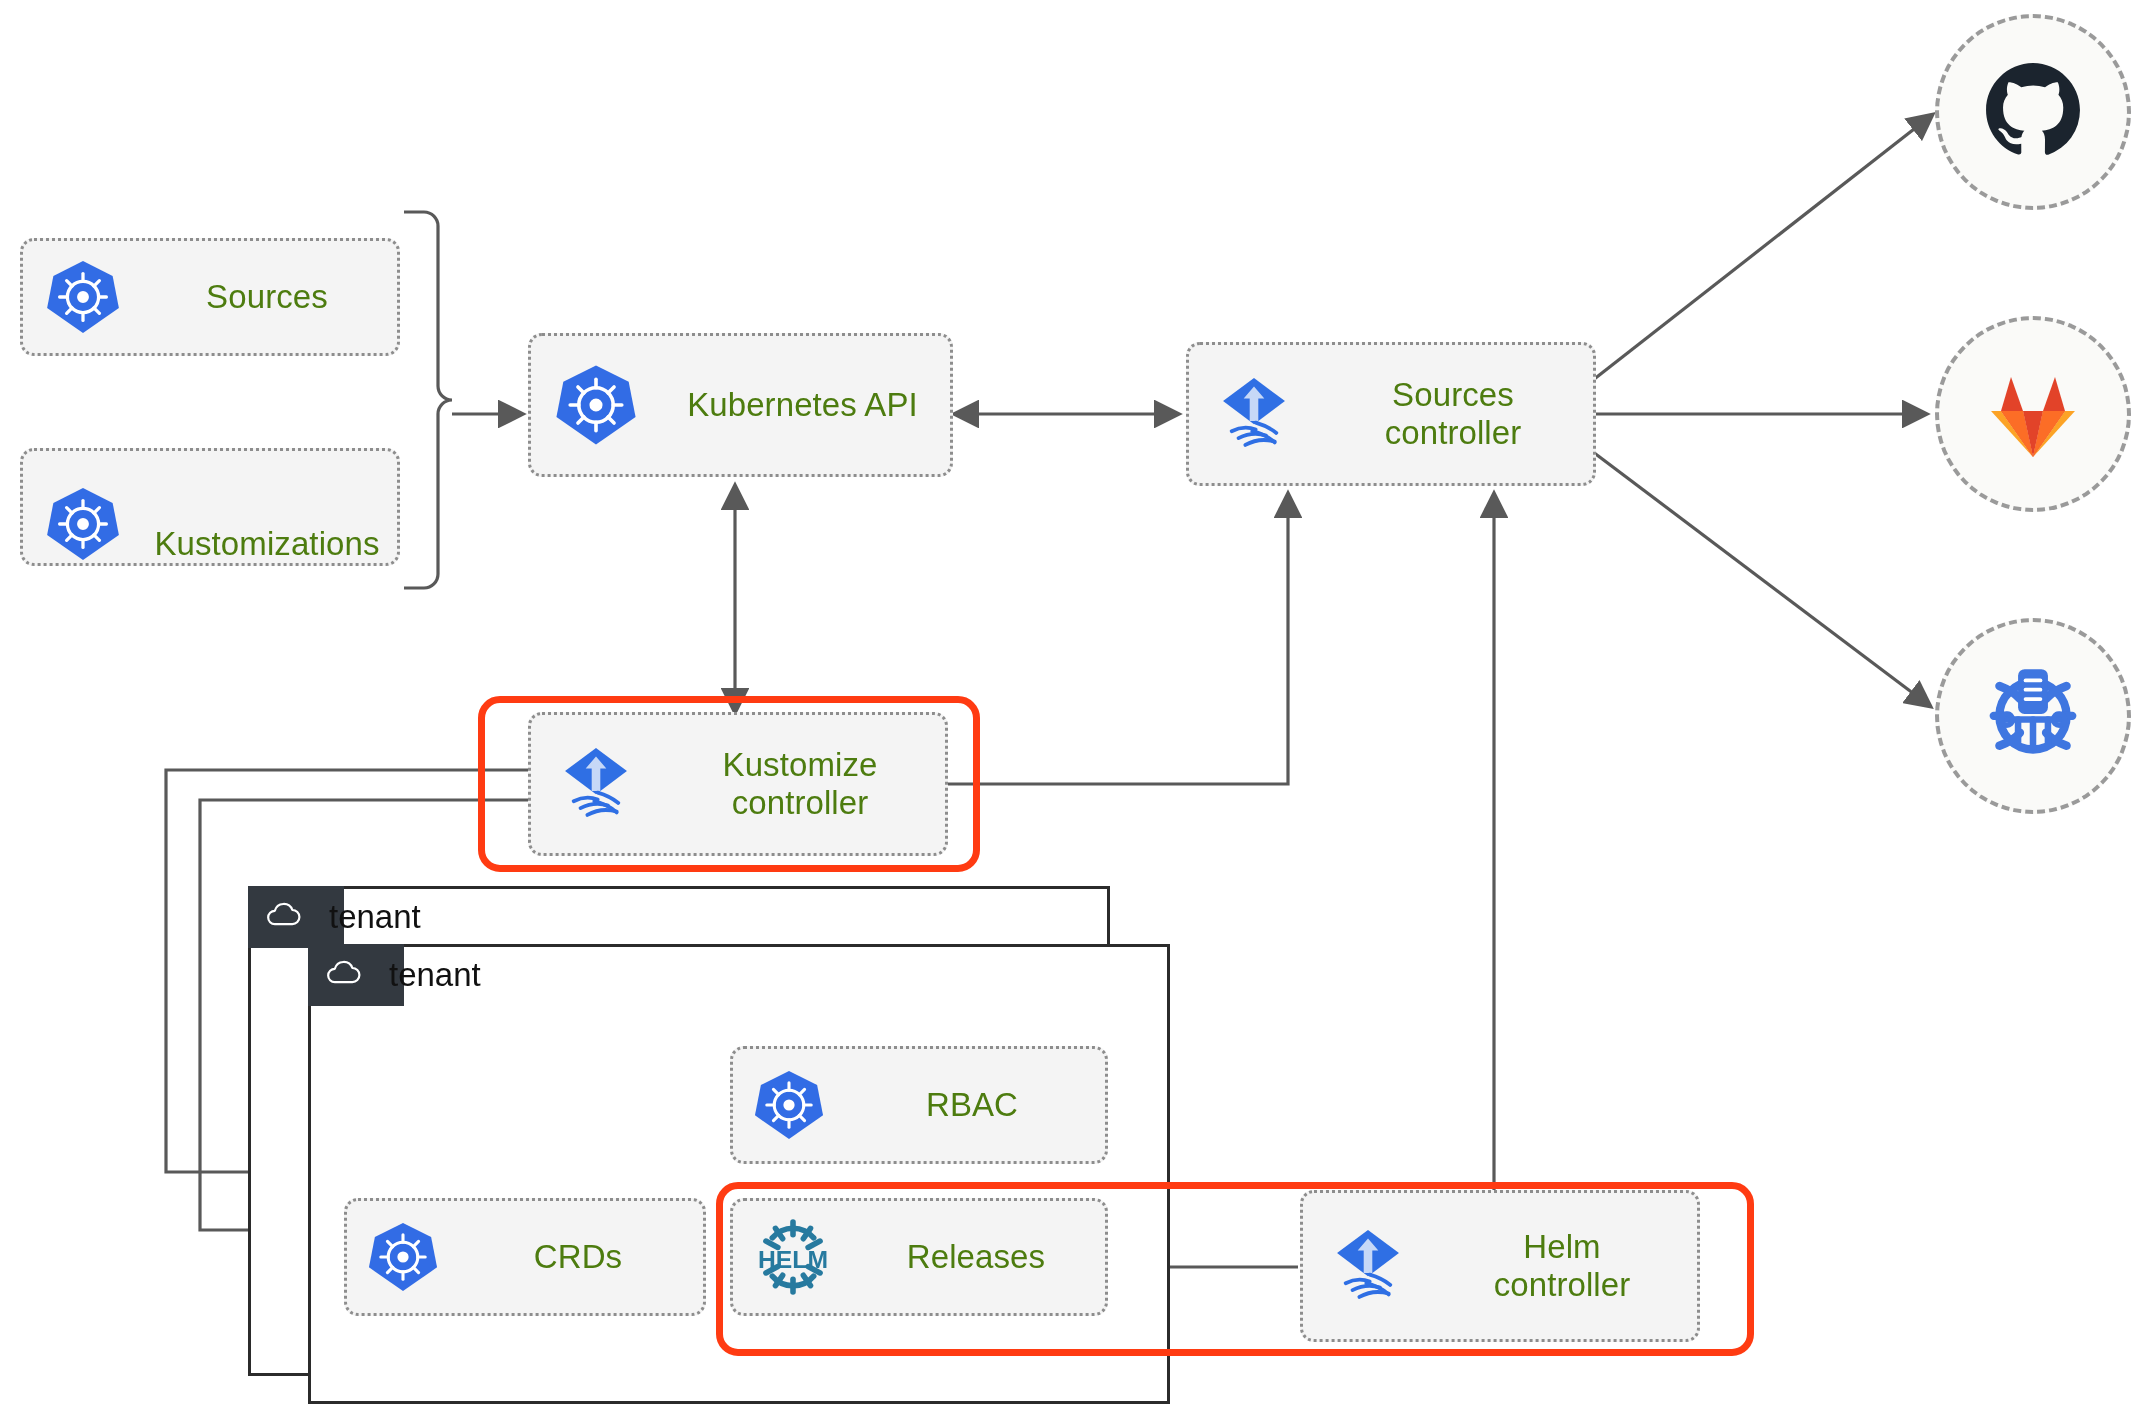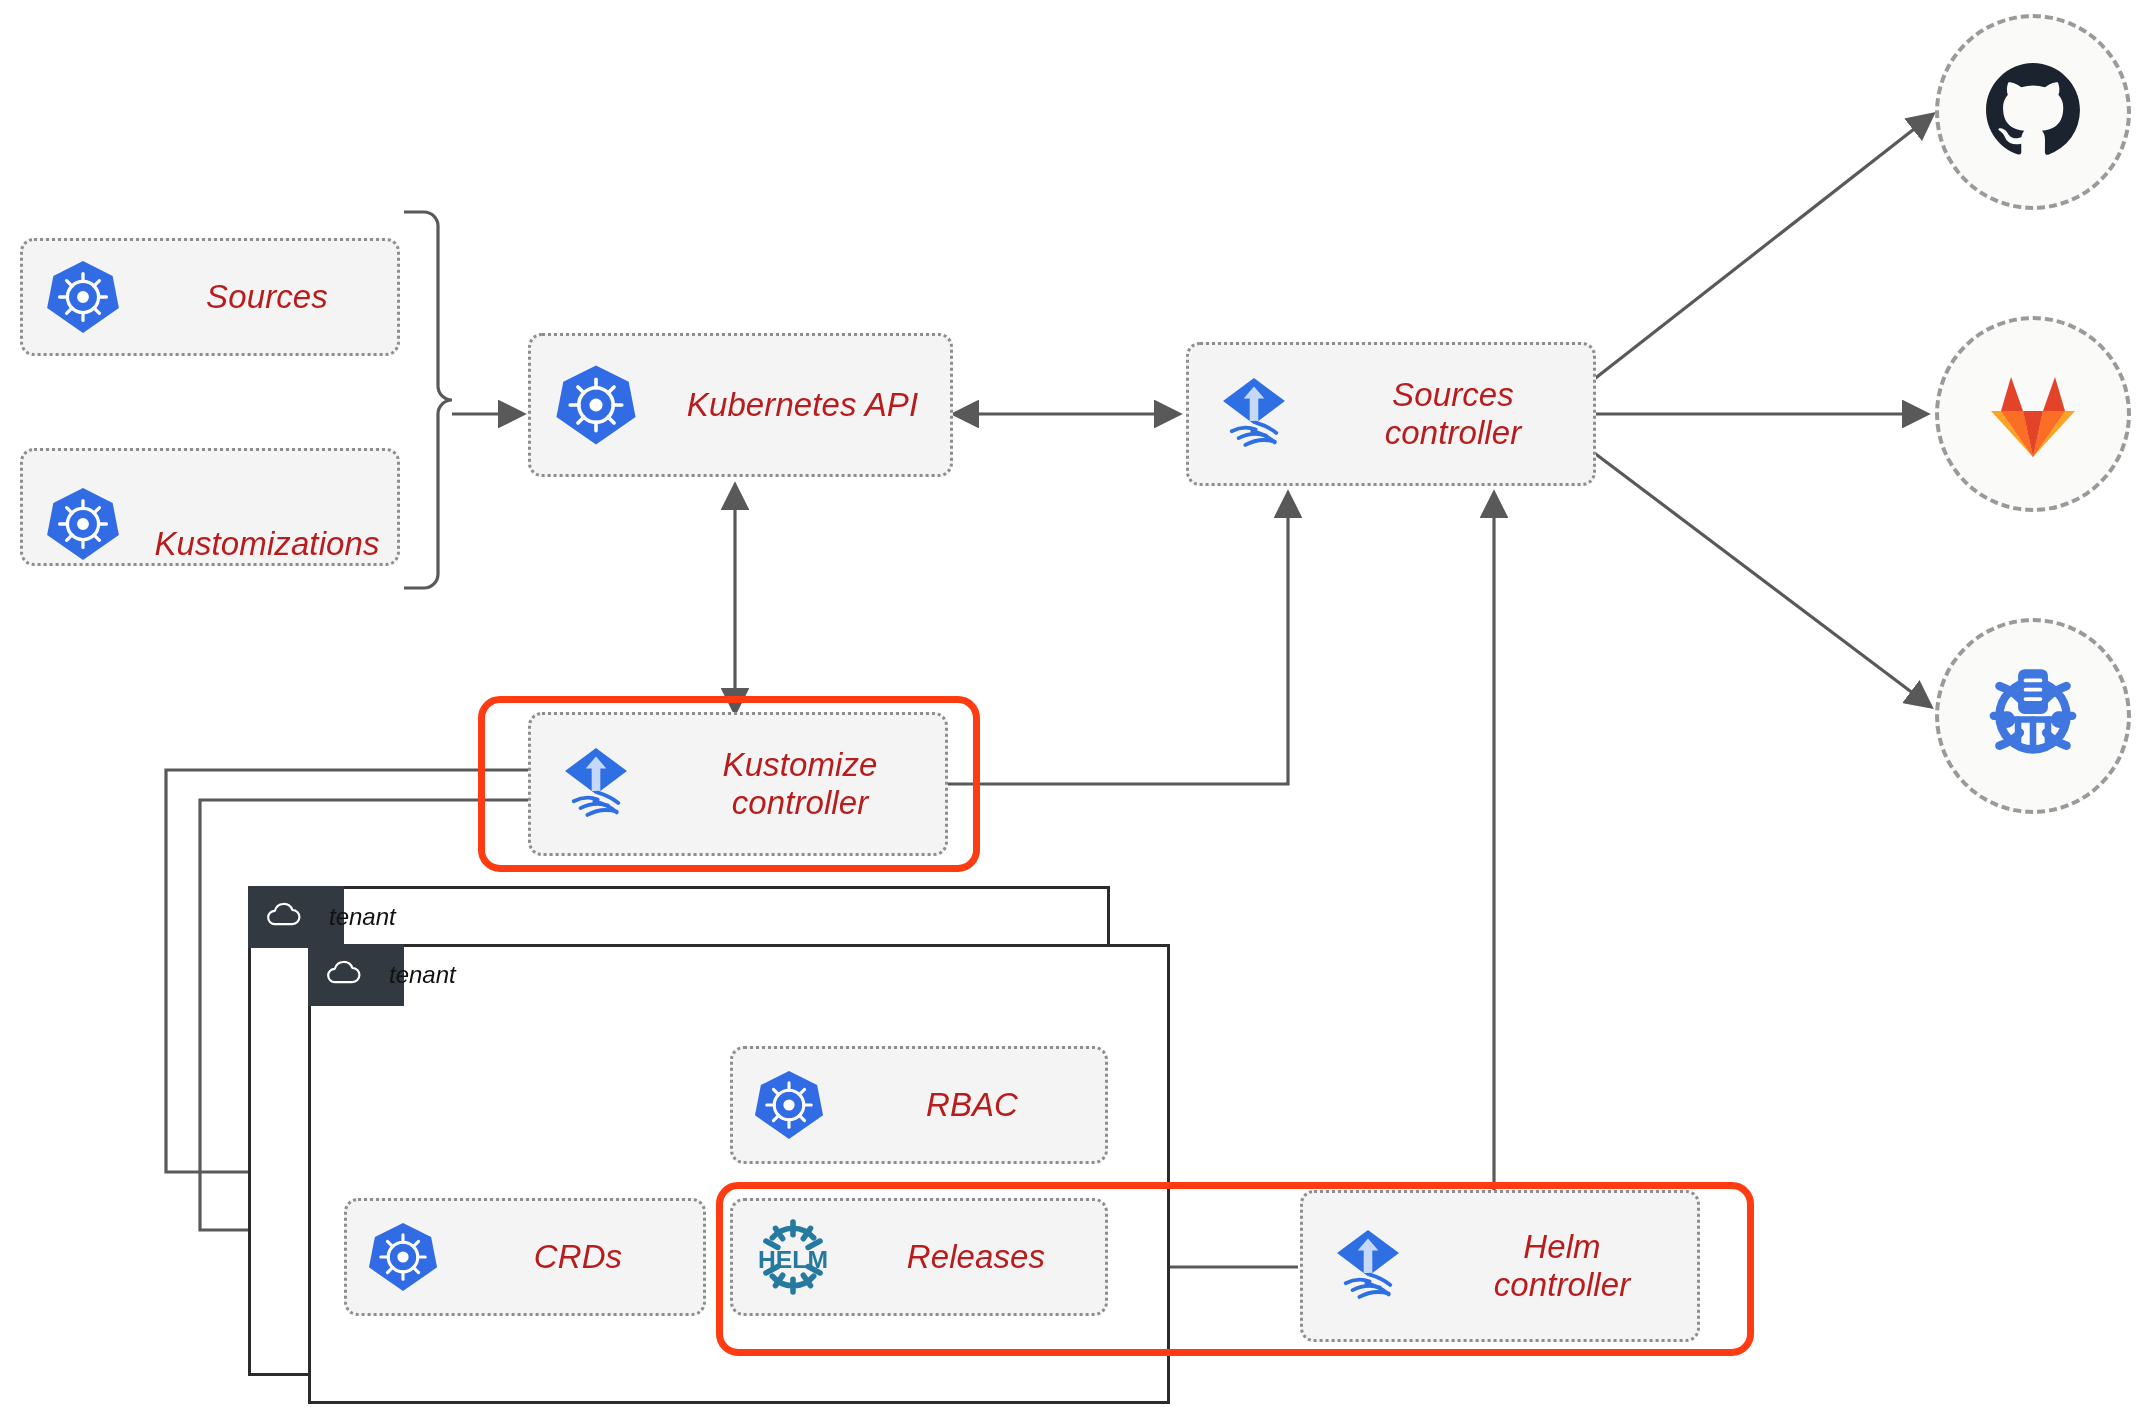--- a/index.html
+++ b/index.html
@@ -3,31 +3,31 @@
 <meta charset="utf-8">
 <style>
   html,body{margin:0;padding:0;background:#ffffff;}
   body{font-family:"Liberation Sans",sans-serif;}
   #stage{position:relative;width:2144px;height:1407px;background:#fff;overflow:hidden;}
   #wires{position:absolute;left:0;top:0;width:2144px;height:1407px;pointer-events:none;}
 
   .node{position:absolute;box-sizing:border-box;background:#f4f4f4;
         border:3px dotted #8d8d8d;border-radius:14px;display:flex;align-items:center;}
   .node .ico{flex:0 0 auto;display:flex;align-items:center;justify-content:center;}
-  .node .lbl{flex:1 1 auto;text-align:center;color:#b91c1c;line-height:1.15;
-             font-size:33px;letter-spacing:.1px;padding-right:6px;font-style:italic;}
+  .node .lbl{flex:1 1 auto;text-align:center;color:#4d7c0f;line-height:1.15;
+             font-size:33px;letter-spacing:.1px;padding-right:6px;}
   .node.two .lbl{font-size:33px;}
 
   .hl{position:absolute;box-sizing:border-box;border:7px solid #ff3b12;border-radius:22px;background:transparent;}
 
   .tenant{position:absolute;box-sizing:border-box;background:#ffffff;border:3px solid #2b2b2b;}
   .tenant .bar{position:absolute;left:-3px;top:-3px;height:62px;background:#333940;
                display:flex;align-items:center;padding:0 16px;}
   .tenant .tname{position:absolute;top:-3px;height:62px;display:flex;align-items:center;
-                 font-size:24px;color:#111;font-style:italic;}
+                 font-size:33px;color:#111;}
 
   .circ{position:absolute;box-sizing:border-box;border:4px dashed #9a9a9a;border-radius:50%;
         background:#fafaf8;display:flex;align-items:center;justify-content:center;}
   .z1{z-index:1;} .z2{z-index:2;} .z3{z-index:3;}
 </style>
 </head>
 <body>
 
 <div id="stage">
 

